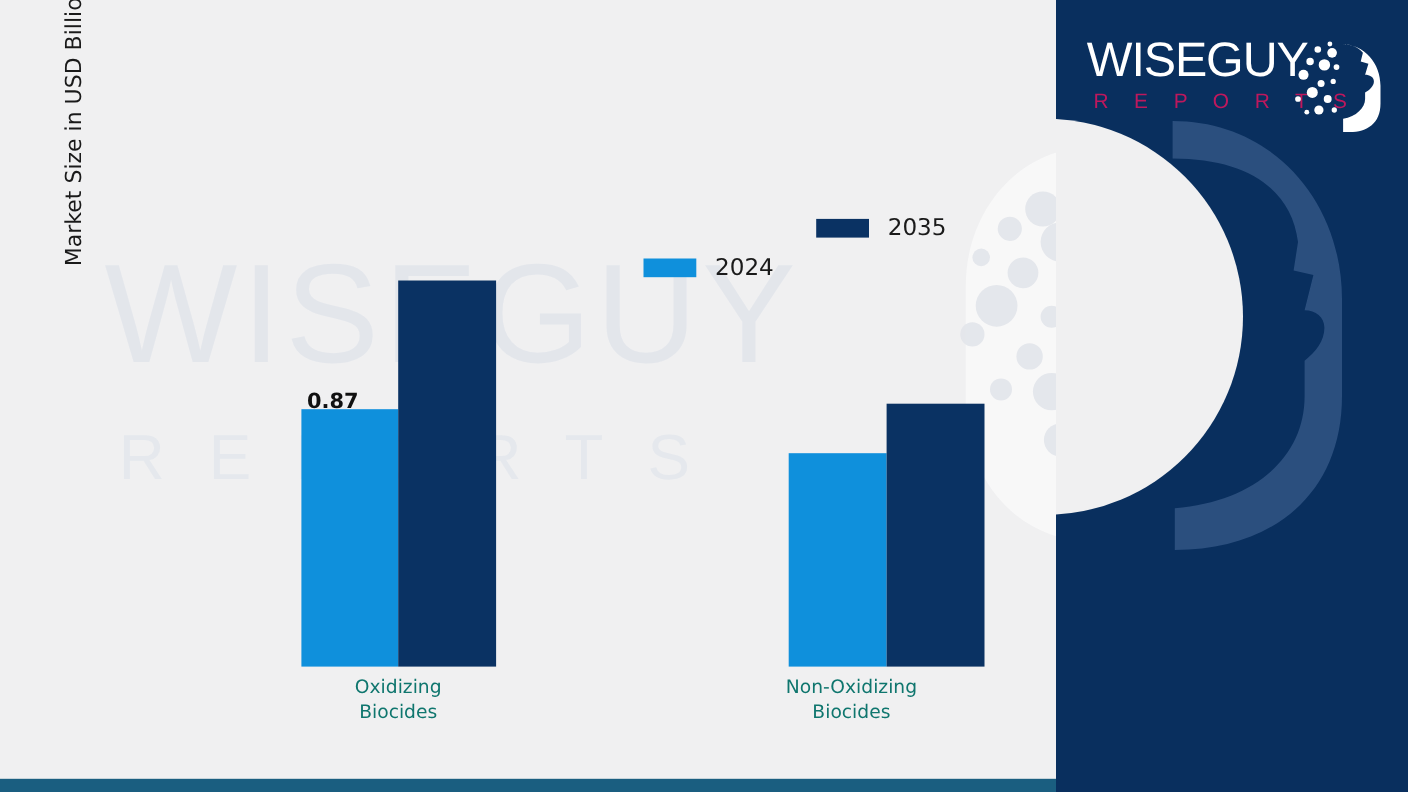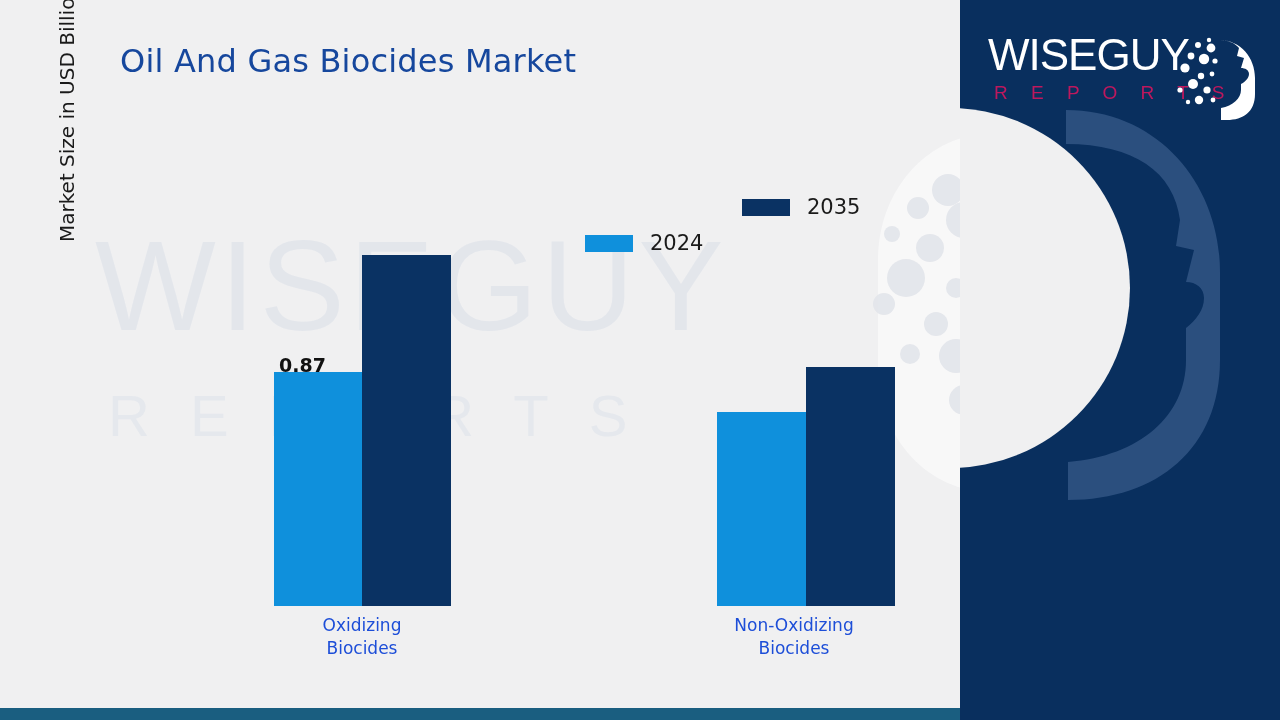--- a/index.html
+++ b/index.html
@@ -186,21 +186,21 @@
     font-size: 19px;
     font-weight: bold;
     color: #111111;
     white-space: nowrap;
   }
 
   .cat-label {
     position: absolute;
     font-family: "DejaVu Sans", sans-serif;
     font-size: 17px;
-    color: #1d4ed8;
+    color: #0f766e;
     text-align: center;
     line-height: 23px;
     white-space: pre-line;
   }
 
   
   .legend {
     position: absolute;
     left: 585px;
     top: 195px;
@@ -269,36 +269,35 @@
     <div class="y-axis-label">Market Size in USD Billion</div>
 
     <div class="bar light" style="left:274px; width:88px; height:234px;"></div>
     <div class="bar dark" style="left:362px; width:89px; height:351px;"></div>
     <div class="bar-value" style="left:279px; top:354px;">0.87</div>
     <div class="cat-label" style="left:272px; top:614px; width:180px;">Oxidizing
 Biocides</div>
 
     <div class="bar light" style="left:717px; width:89px; height:194px;"></div>
     <div class="bar dark" style="left:806px; width:89px; height:239px;"></div>
-    <div class="cat-label" style="left:704px; top:614px; width:180px;">Non-Oxidizing
+    <div class="cat-label" style="left:684px; top:614px; width:180px;">Non-Oxidizing
 Biocides</div>
 
     <div class="legend">
       <div class="legend-item" style="left:0px;margin-top:36px;">
         <span class="legend-swatch light"></span>
         <span class="legend-text">2024</span>
       </div>
       <div class="legend-item" style="left:157px;">
         <span class="legend-swatch dark"></span>
         <span class="legend-text">2035</span>
       </div>
     </div>
   </div>
 
-  <div class="chart-title">Oil And Gas Biocides Market</div>
 
   <div class="right-panel">
     <div class="panel-head-silhouette">
       <svg viewBox="0 0 230 390" width="230" height="390">
         <path d="M58 0 C150 0 212 74 212 162 L212 250 C212 338 150 390 60 390 L60 352
                  C132 346 178 306 178 250 L178 218 C188 210 196 200 196 188
                  C196 178 188 172 178 172 L186 140 L168 136 L172 110
                  C166 62 126 34 58 34 Z" fill="#2b4f7e"></path>
       </svg>
     </div>

